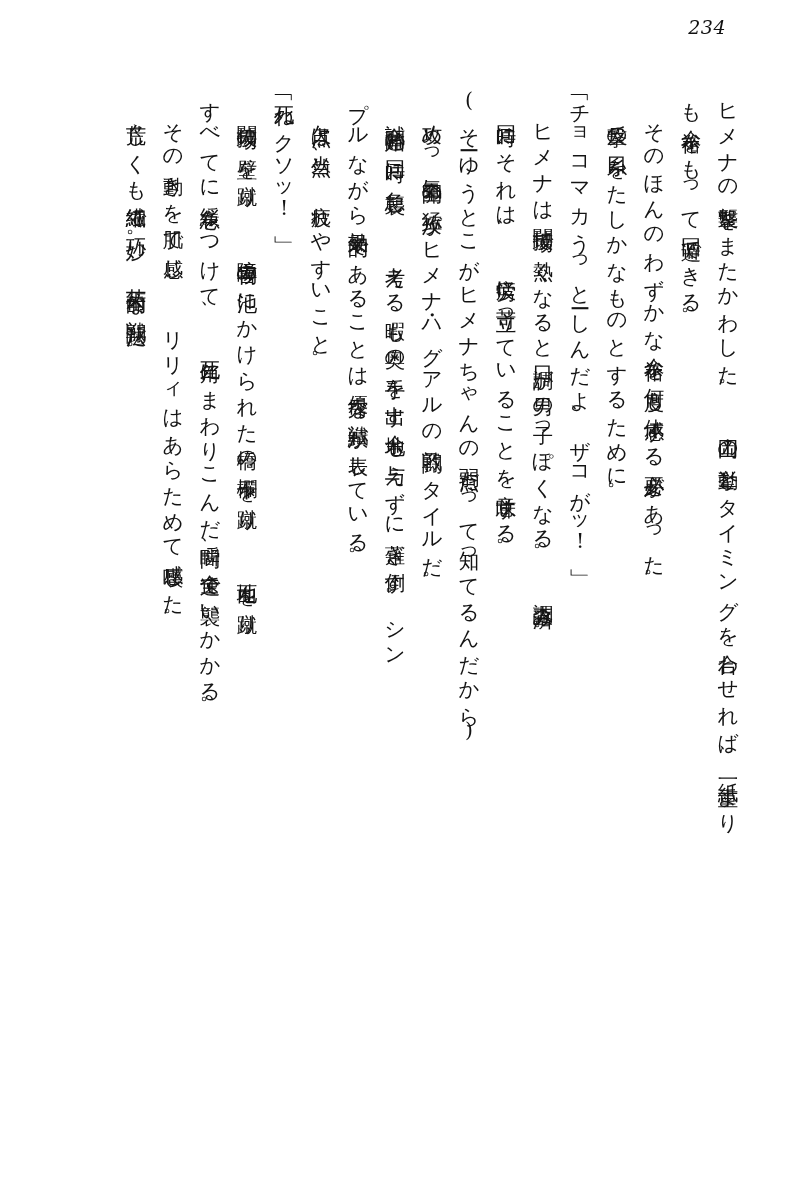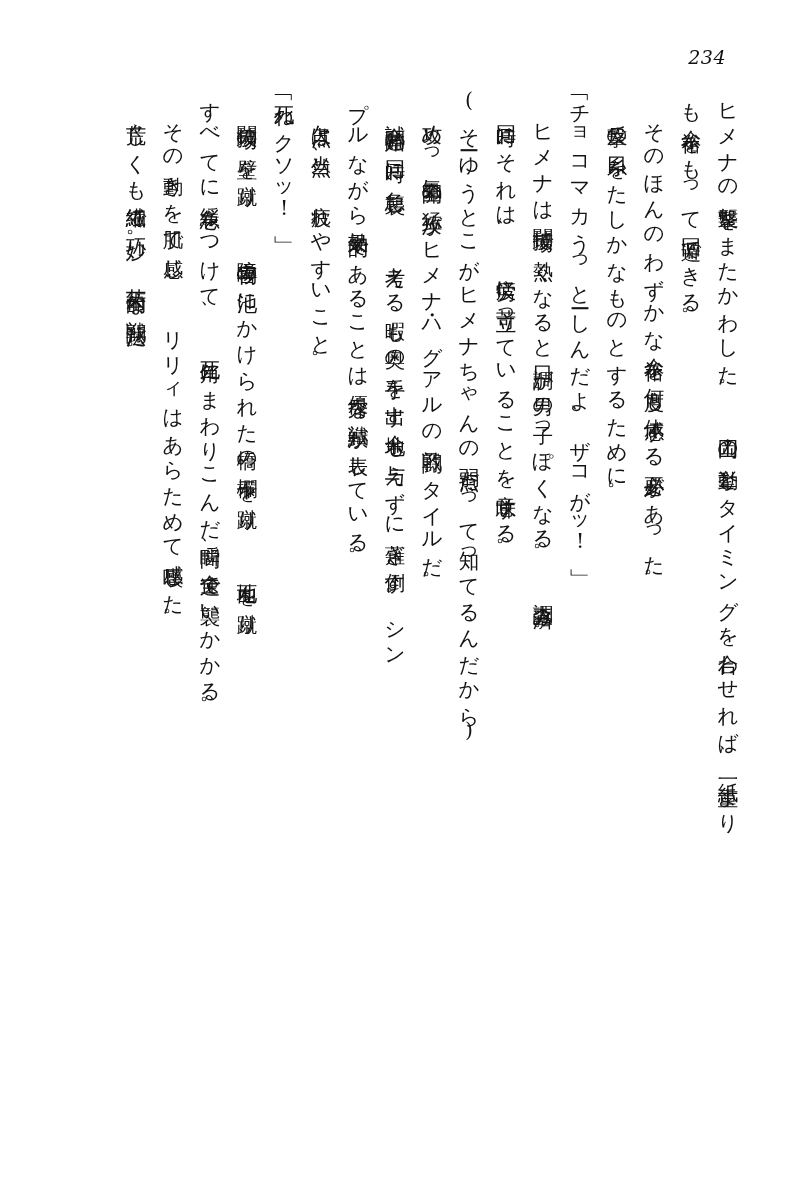--- a/index.html
+++ b/index.html
@@ -15,21 +15,21 @@
     color: #1a1a1a;
   }
   #page {
     position: relative;
     width: 800px;
     height: 1200px;
     background: #ffffff;
   }
   #page-number {
     position: absolute;
-    top: 46px;
+    top: 16px;
     right: 74px;
     font-family: "DejaVu Serif", "Liberation Serif", serif;
     font-size: 19px;
     font-style: italic;
     letter-spacing: 0.5px;
     color: #111;
   }
   #text-block {
     position: absolute;
     top: 88px;

